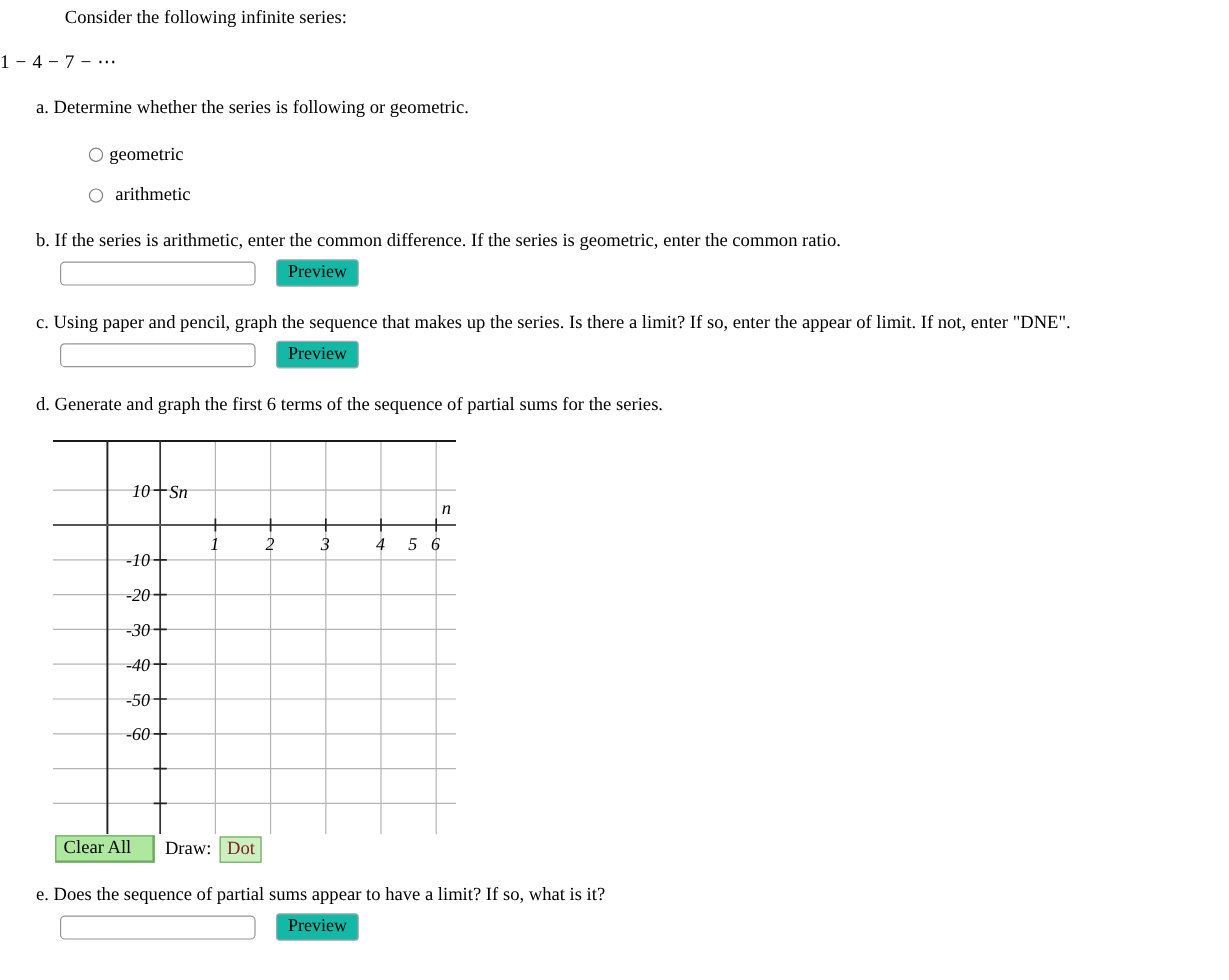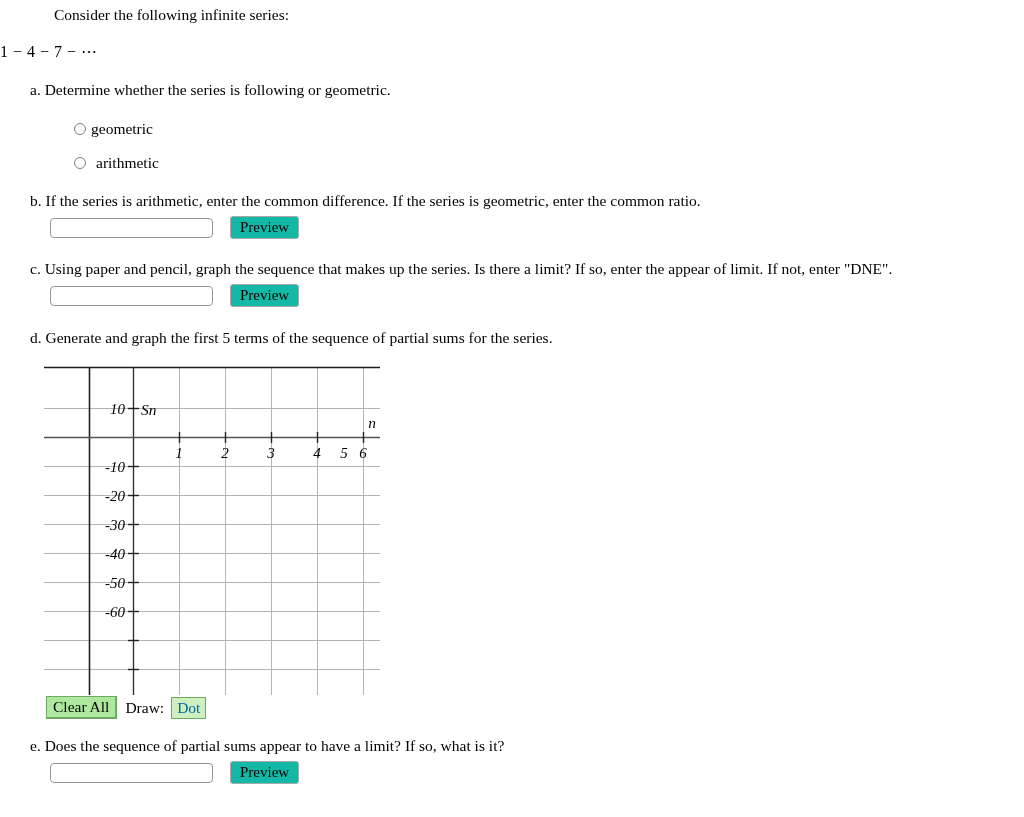--- a/index.html
+++ b/index.html
@@ -132,38 +132,38 @@
     top: 696px;
     display: flex;
     align-items: center;
     font-size: 15.5px;
   }
   .clear-all-btn {
     background: #aee89f;
     border: 1px solid #6fa862;
     border-right-width: 2px;
     border-bottom-width: 2px;
-    padding: 1px 6px 2px 6px;
+    padding: 1px 18px 2px 6px;
     font-family: "Liberation Serif", serif;
     font-size: 15.5px;
     color: #000;
     cursor: pointer;
     line-height: 17px;
   }
   .draw-label {
     margin-left: 8px;
     margin-right: 7px;
   }
   .draw-mode {
     background: #cdf0c0;
     border: 1px solid #6fa862;
     padding: 1px 5px 2px 5px;
     font-family: "Liberation Serif", serif;
     font-size: 15.5px;
-    color: #0369a1;
+    color: #7f1d1d;
     cursor: pointer;
     line-height: 17px;
   }
 </style>
 </head>
 <body>
 
 <div class="page">
 
   <div class="intro">Consider the following infinite series:</div>
@@ -187,21 +187,21 @@
     <input class="answer-input" type="text" value="" style="">
     <button class="preview-btn">Preview</button>
   </div>
 
   <div class="part part-c">c. Using paper and pencil, graph the sequence that makes up the series. Is there a limit? If so, enter the appear of limit. If not, enter "DNE".</div>
   <div class="answer-row row-c">
     <input class="answer-input" type="text" value="" style="">
     <button class="preview-btn">Preview</button>
   </div>
 
-  <div class="part part-d">d. Generate and graph the first 5 terms of the sequence of partial sums for the series.</div>
+  <div class="part part-d">d. Generate and graph the first 6 terms of the sequence of partial sums for the series.</div>
 
   <div class="graph-wrap">
     <svg class="graph-svg" width="336" height="330" viewBox="0 0 336 330">
 
       <rect x="0" y="0" width="336" height="330" fill="#ffffff"></rect>
 
       <g stroke="#b4b4b4" stroke-width="1">
         <line x1="89.5" y1="2" x2="89.5" y2="330"></line>
         <line x1="135.5" y1="2" x2="135.5" y2="330"></line>
         <line x1="181.5" y1="2" x2="181.5" y2="330"></line>

